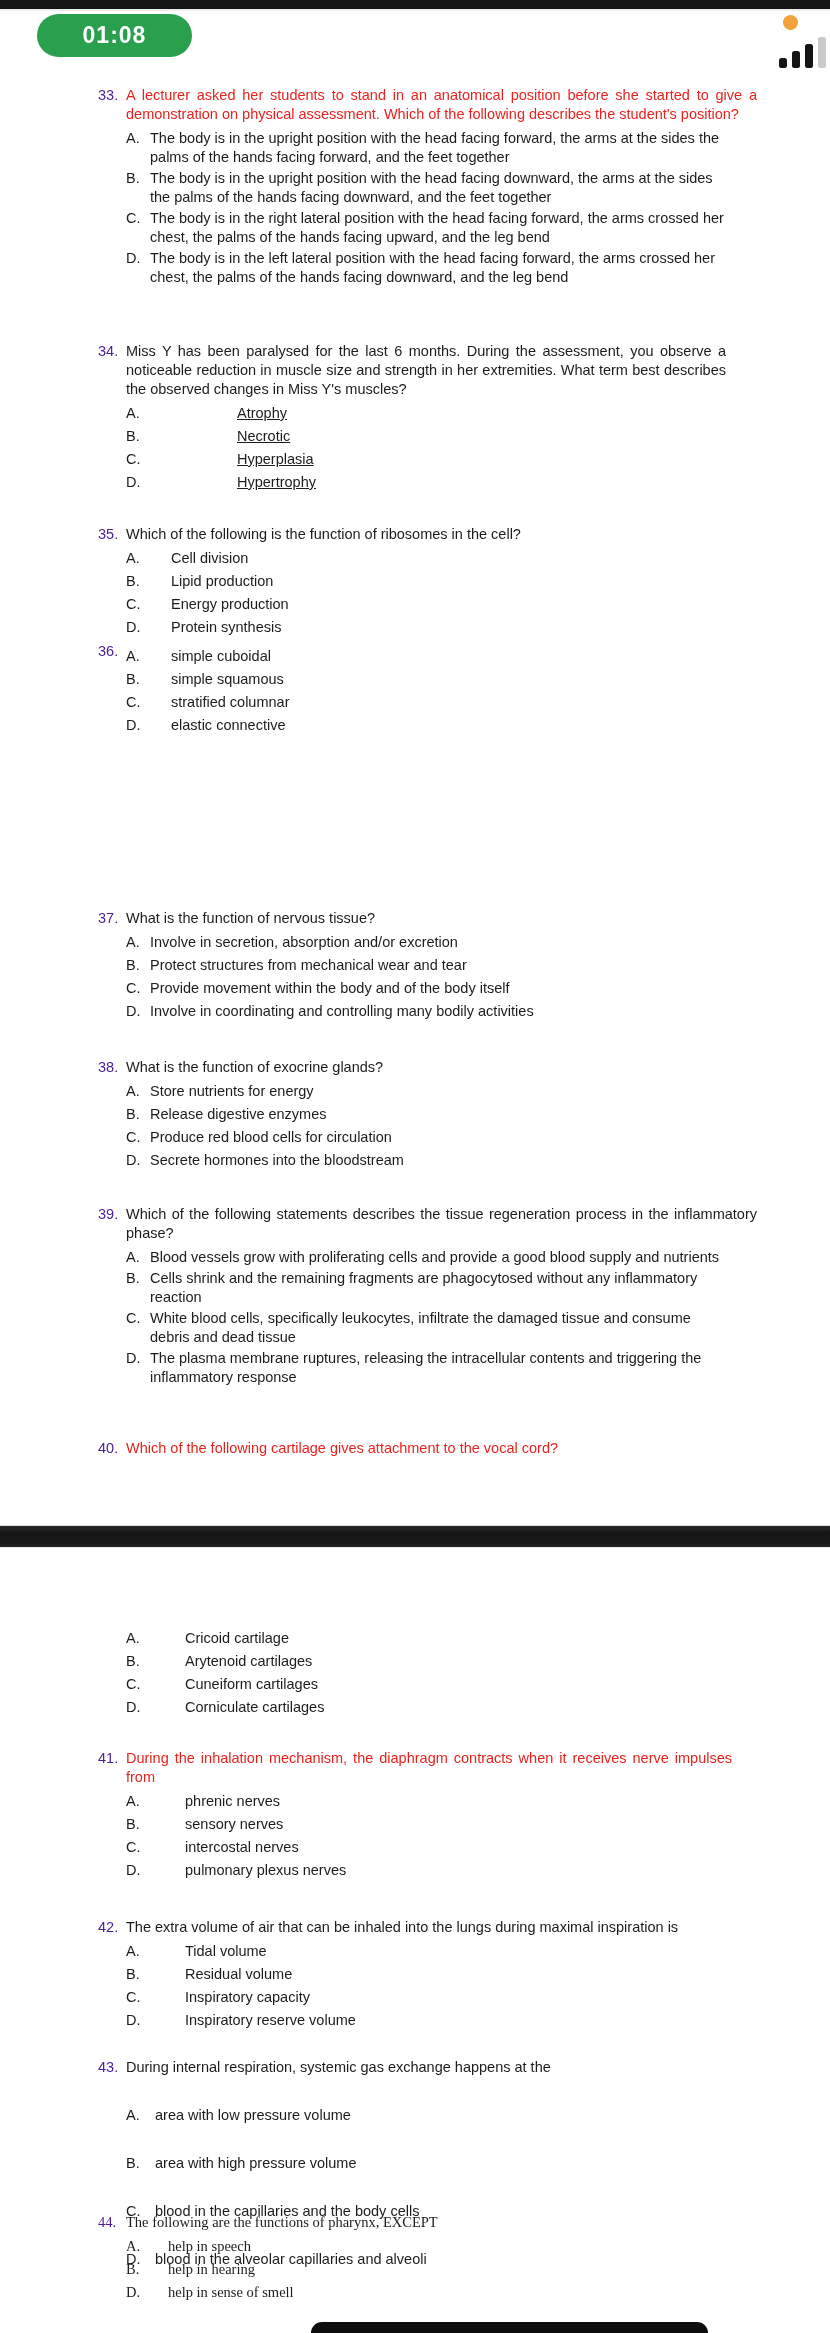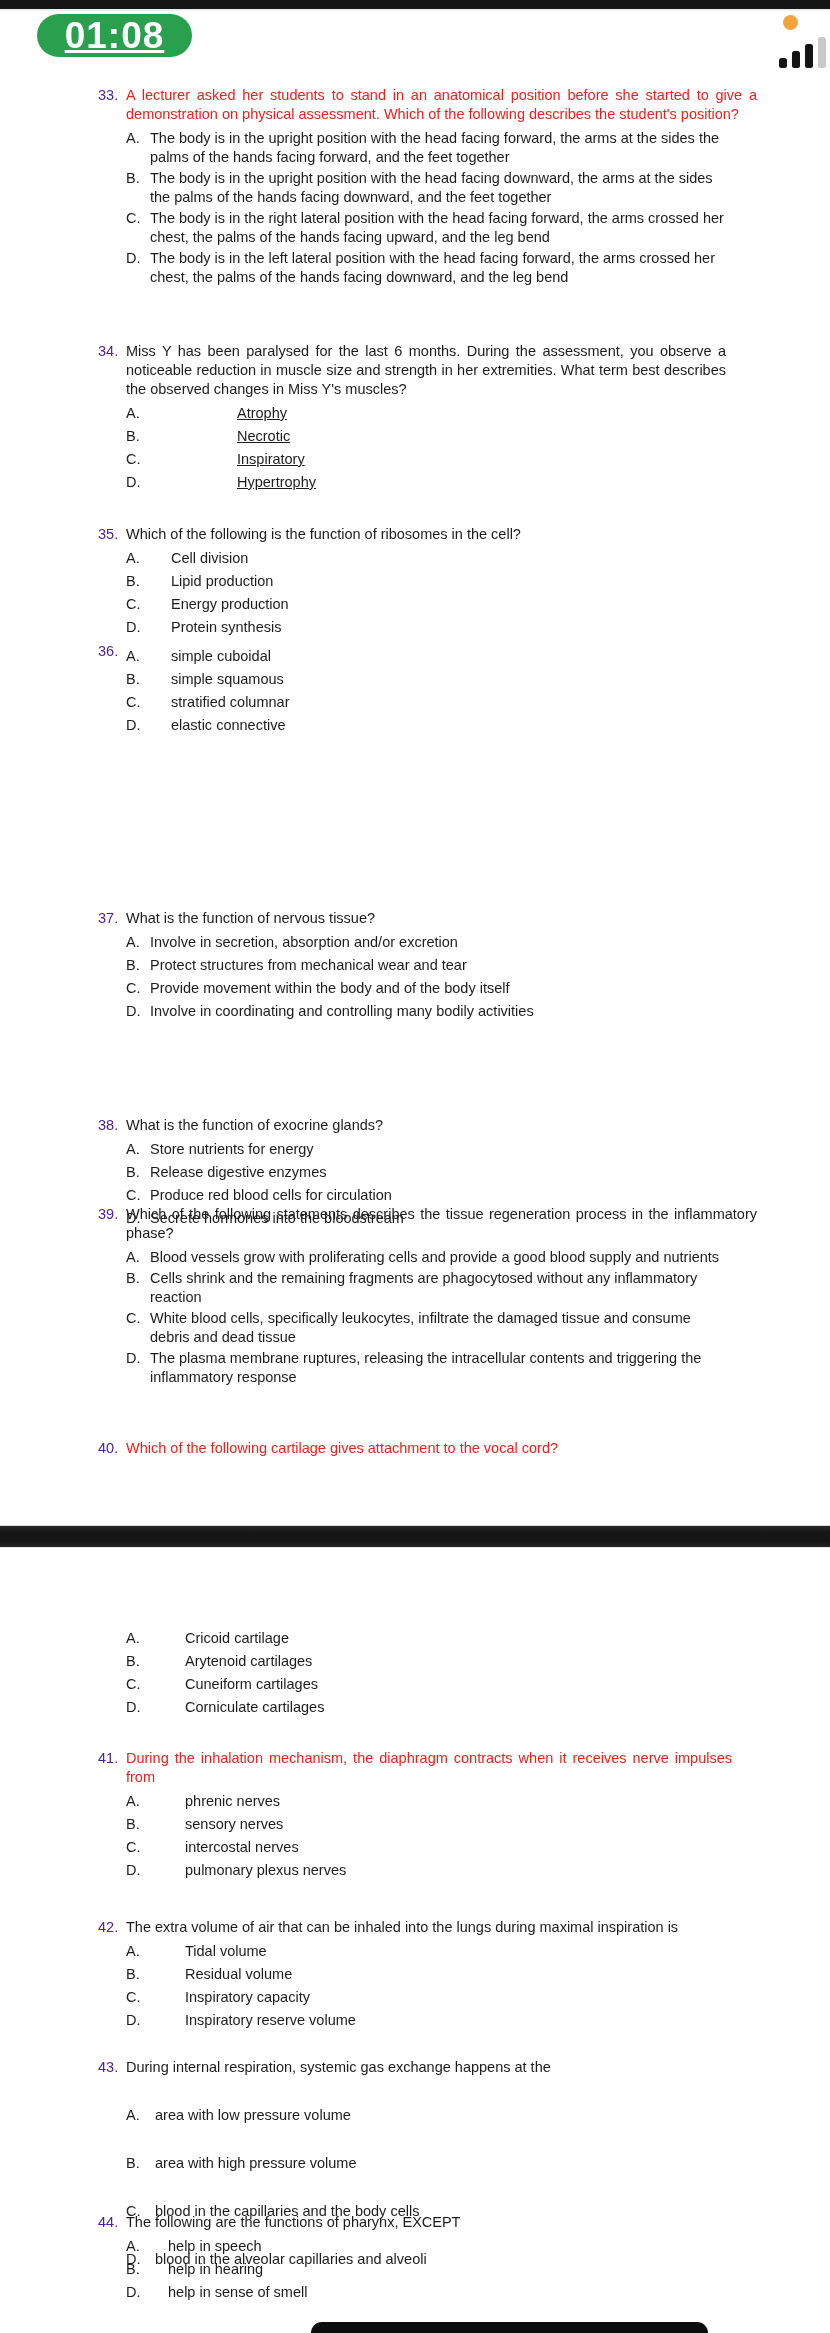--- a/index.html
+++ b/index.html
@@ -4,21 +4,21 @@
 <style>
   html,body{margin:0;padding:0;background:#fff;}
   body{font-family:"Liberation Sans","DejaVu Sans",sans-serif;-webkit-font-smoothing:antialiased;}
   .screen{position:relative;width:830px;height:2333px;background:#ffffff;overflow:hidden;}
 
   
   .top-bar{position:absolute;top:0;left:0;width:830px;height:9px;background:#151515;border-bottom:2px solid #ededed;}
 
   
   .timer-pill{position:absolute;left:37px;top:14px;width:155px;height:43px;background:#2aa04e;border-radius:22px;display:flex;align-items:center;justify-content:center;cursor:pointer;}
-  .timer-pill span{color:#ffffff;font-size:37px;font-weight:700;letter-spacing:1px;text-decoration:underline;}
+  .timer-pill span{color:#ffffff;font-size:23px;font-weight:700;letter-spacing:1px;}
 
   
   .notif-dot{position:absolute;left:783px;top:15px;width:15px;height:15px;border-radius:50%;background:#f2a33c;}
   .signal{position:absolute;left:779px;top:37px;width:51px;height:31px;}
   .signal i{position:absolute;bottom:0;width:8px;border-radius:2.5px;display:block;}
   .signal .b1{left:0;height:10px;background:#151515;}
   .signal .b2{left:13px;height:17px;background:#151515;}
   .signal .b3{left:26px;height:24px;background:#151515;}
   .signal .b4{left:39px;height:31px;background:#c9c9c9;}
 
@@ -73,21 +73,21 @@
           <div class="opt"><span class="opt-letter">C.</span><span class="opt-text">The body is in the right lateral position with the head facing forward, the arms crossed her chest, the palms of the hands facing upward, and the leg bend</span></div>
           <div class="opt"><span class="opt-letter">D.</span><span class="opt-text">The body is in the left lateral position with the head facing forward, the arms crossed her chest, the palms of the hands facing downward, and the leg bend</span></div>
         </div>
       </div>
       <div class="q-block" style="top: 342px; width: 600px;">
         <span class="q-num">34.</span>
         <div class="q-text just">Miss Y has been paralysed for the last 6 months. During the assessment, you observe a noticeable reduction in muscle size and strength in her extremities. What term best describes the observed changes in Miss Y's muscles?</div>
         <div class="q-opts tab-xl">
           <div class="opt"><span class="opt-letter">A.</span><span class="opt-text">Atrophy</span></div>
           <div class="opt"><span class="opt-letter">B.</span><span class="opt-text">Necrotic</span></div>
-          <div class="opt"><span class="opt-letter">C.</span><span class="opt-text">Inspiratory</span></div>
+          <div class="opt"><span class="opt-letter">C.</span><span class="opt-text">Hyperplasia</span></div>
           <div class="opt"><span class="opt-letter">D.</span><span class="opt-text">Hypertrophy</span></div>
         </div>
       </div>
       <div class="q-block" style="top: 525px;">
         <span class="q-num">35.</span>
         <div class="q-text">Which of the following is the function of ribosomes in the cell?</div>
         <div class="q-opts tab-m">
           <div class="opt"><span class="opt-letter">A.</span><span class="opt-text">Cell division</span></div>
           <div class="opt"><span class="opt-letter">B.</span><span class="opt-text">Lipid production</span></div>
           <div class="opt"><span class="opt-letter">C.</span><span class="opt-text">Energy production</span></div>
@@ -106,21 +106,21 @@
       <div class="q-block" style="top: 909px;">
         <span class="q-num">37.</span>
         <div class="q-text">What is the function of nervous tissue?</div>
         <div class="q-opts inline">
           <div class="opt"><span class="opt-letter">A.</span><span class="opt-text">Involve in secretion, absorption and/or excretion</span></div>
           <div class="opt"><span class="opt-letter">B.</span><span class="opt-text">Protect structures from mechanical wear and tear</span></div>
           <div class="opt"><span class="opt-letter">C.</span><span class="opt-text">Provide movement within the body and of the body itself</span></div>
           <div class="opt"><span class="opt-letter">D.</span><span class="opt-text">Involve in coordinating and controlling many bodily activities</span></div>
         </div>
       </div>
-      <div class="q-block" style="top: 1116px;">
+      <div class="q-block" style="top: 1058px;">
         <span class="q-num">38.</span>
         <div class="q-text">What is the function of exocrine glands?</div>
         <div class="q-opts inline">
           <div class="opt"><span class="opt-letter">A.</span><span class="opt-text">Store nutrients for energy</span></div>
           <div class="opt"><span class="opt-letter">B.</span><span class="opt-text">Release digestive enzymes</span></div>
           <div class="opt"><span class="opt-letter">C.</span><span class="opt-text">Produce red blood cells for circulation</span></div>
           <div class="opt"><span class="opt-letter">D.</span><span class="opt-text">Secrete hormones into the bloodstream</span></div>
         </div>
       </div>
       <div class="q-block" style="top: 1205px;">
@@ -168,21 +168,21 @@
       <div class="q-block" style="top: 2058px;">
         <span class="q-num">43.</span>
         <div class="q-text">During internal respiration, systemic gas exchange happens at the</div>
         <div class="q-opts tab-s">
           <div class="opt"><span class="opt-letter">A.</span><span class="opt-text">area with low pressure volume</span></div>
           <div class="opt"><span class="opt-letter">B.</span><span class="opt-text">area with high pressure volume</span></div>
           <div class="opt"><span class="opt-letter">C.</span><span class="opt-text">blood in the capillaries and the body cells</span></div>
           <div class="opt"><span class="opt-letter">D.</span><span class="opt-text">blood in the alveolar capillaries and alveoli</span></div>
         </div>
       </div>
-      <div class="q-block" style="top: 2213px;">
+      <div class="q-block" style="top: 2213px; font-family: Liberation Serif, serif;">
         <span class="q-num">44.</span>
         <div class="q-text">The following are the functions of pharynx, EXCEPT</div>
         <div class="q-opts tab-m2">
           <div class="opt"><span class="opt-letter">A.</span><span class="opt-text">help in speech</span></div>
           <div class="opt"><span class="opt-letter">B.</span><span class="opt-text">help in hearing</span></div>
           <div class="opt"><span class="opt-letter">D.</span><span class="opt-text">help in sense of smell</span></div>
         </div>
       </div>
     </div>
 

